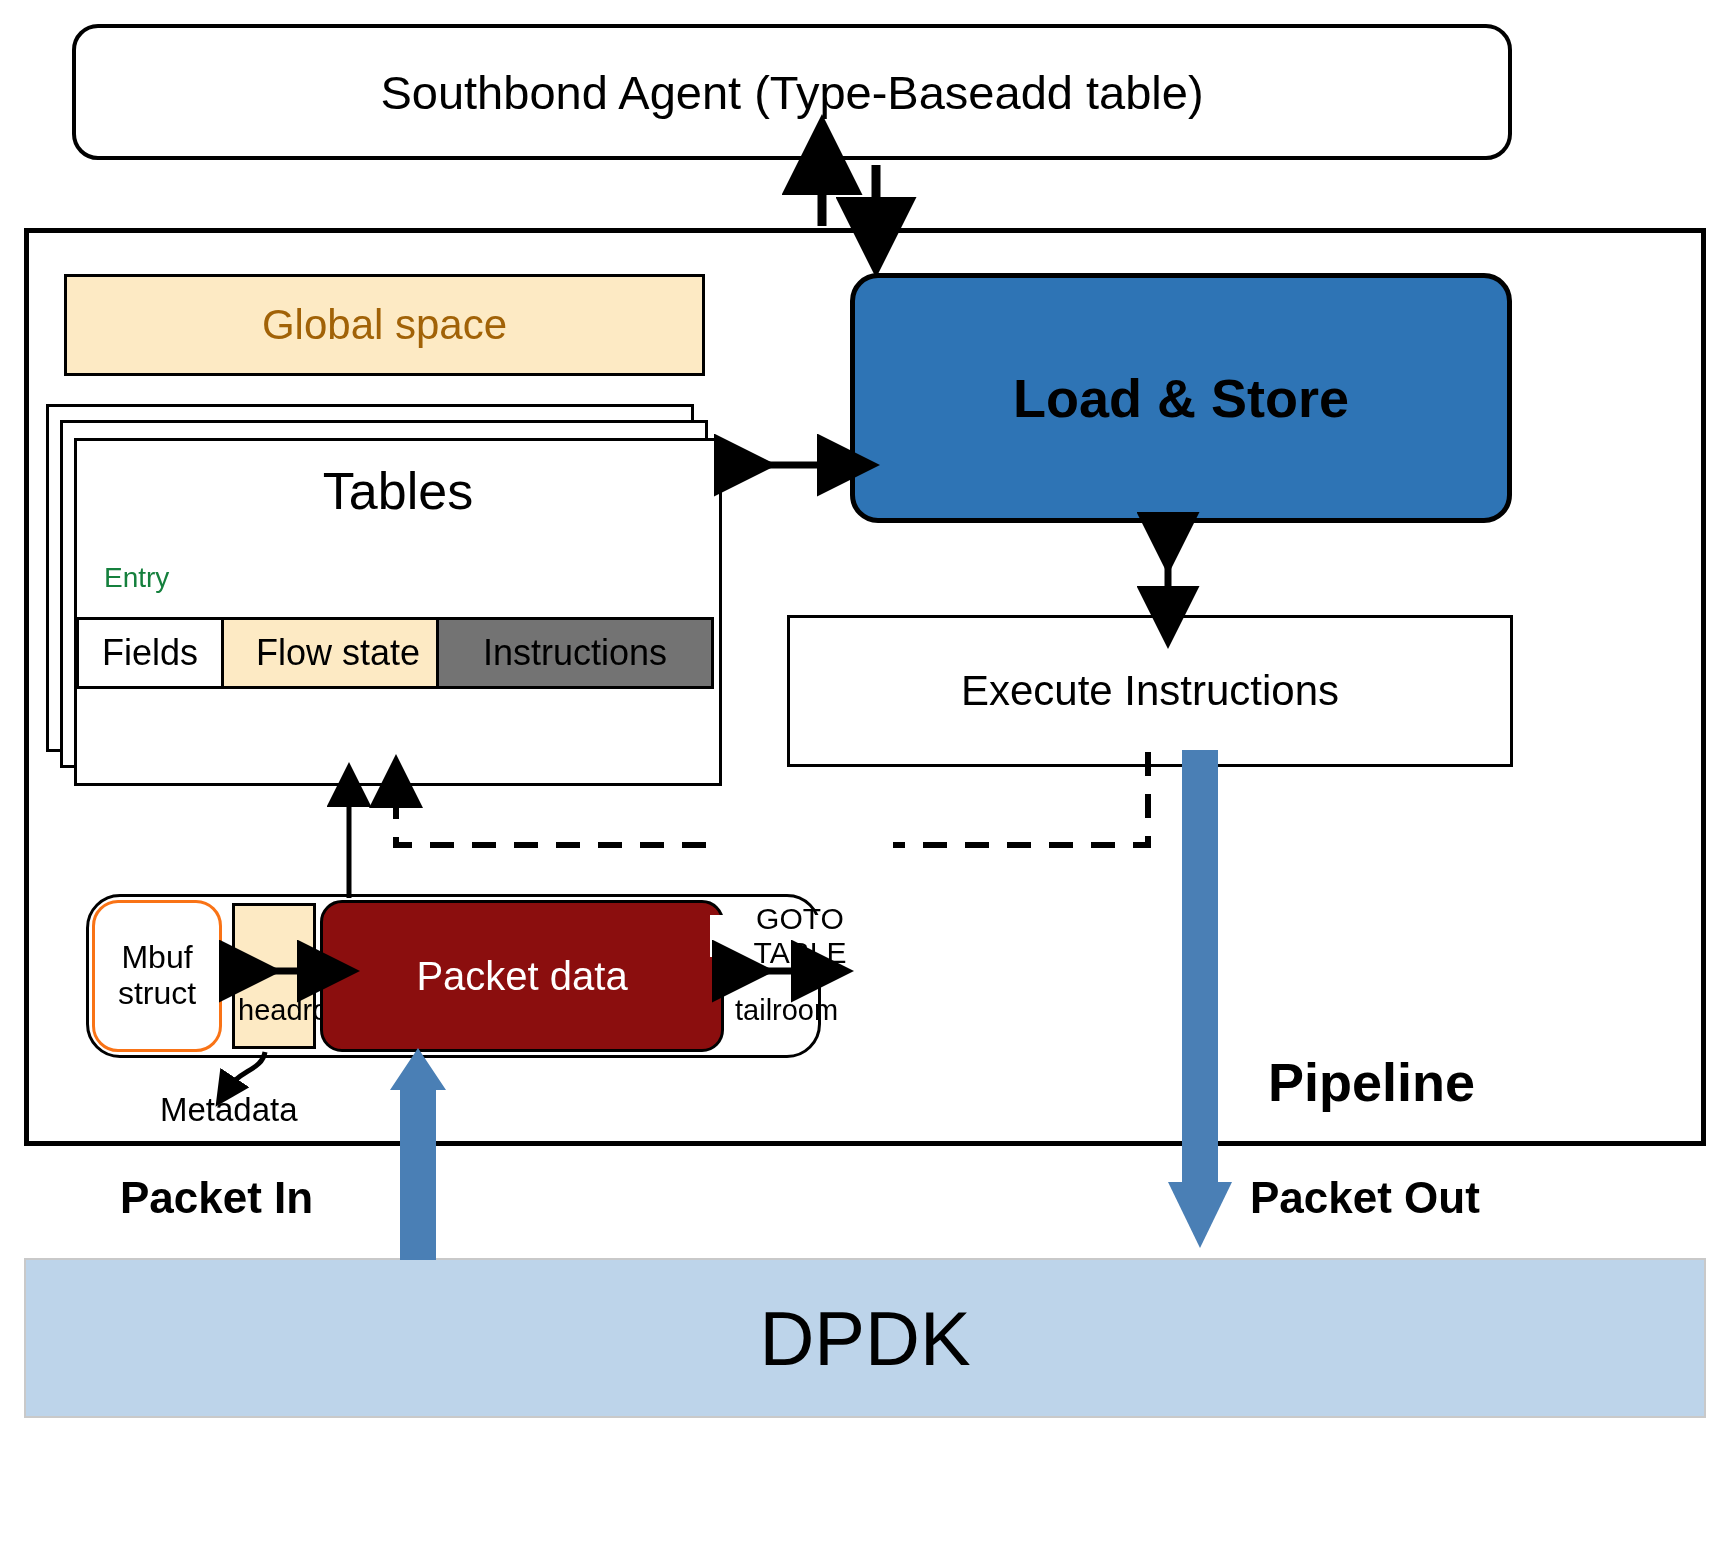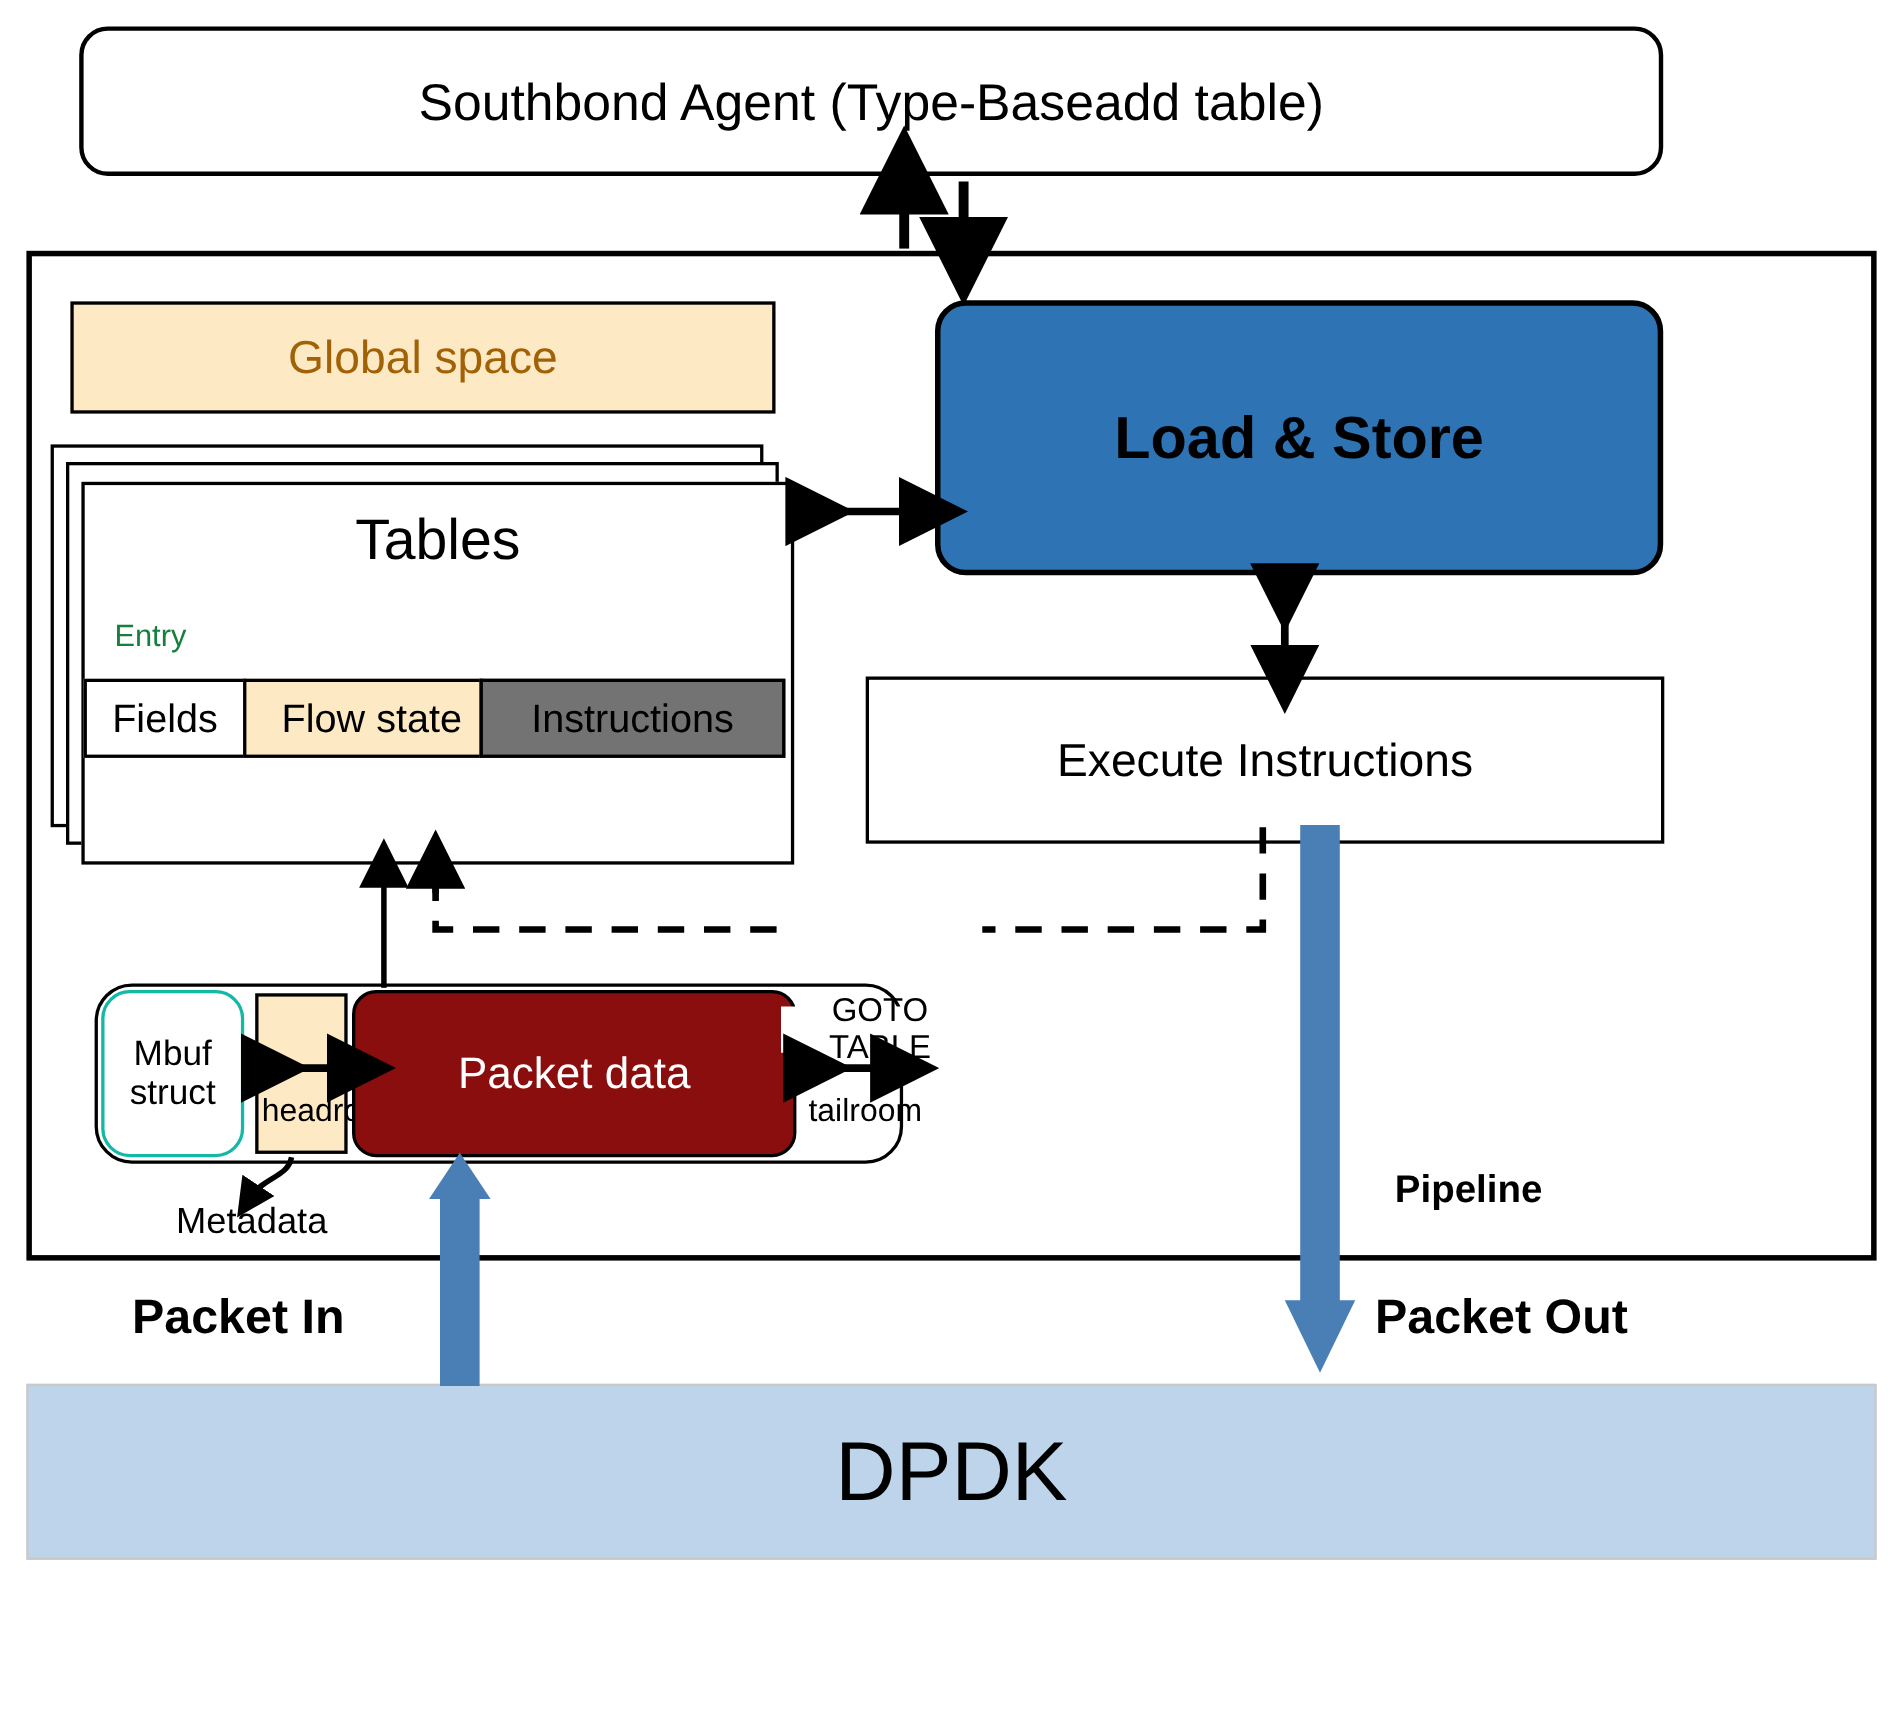--- a/index.html
+++ b/index.html
@@ -34,21 +34,21 @@
   }
 
   
   #pipeline-box {
     left: 24px; top: 228px; width: 1682px; height: 918px;
     border: 5px solid #000;
     background: #fff;
   }
   #pipeline-label {
     left: 1268px; top: 1052px; width: 250px; height: 60px;
-    font-size: 35px; font-weight: bold; color: #000;
+    font-size: 54px; font-weight: bold; color: #000;
     justify-content: flex-start;
   }
 
   
   #global-space {
     left: 64px; top: 274px; width: 641px; height: 102px;
     border: 3px solid #000;
     background: #fdeac4;
     font-size: 42px; color: #a16207;
   }
@@ -108,21 +108,21 @@
 
   
   #mbuf-outer {
     left: 86px; top: 894px; width: 735px; height: 164px;
     border: 3px solid #000;
     border-radius: 34px;
     background: #fff;
   }
   #mbuf-struct {
     left: 92px; top: 900px; width: 130px; height: 152px;
-    border: 3px solid #14b8a6;
+    border: 3px solid #f97316;
     border-radius: 26px;
     background: #fff;
     font-size: 32px; color: #000;
     flex-direction: column; line-height: 1.12;
   }
   #headroom-box {
     left: 232px; top: 903px; width: 84px; height: 146px;
     border: 3px solid #000;
     background: #fdeac4;
   }

